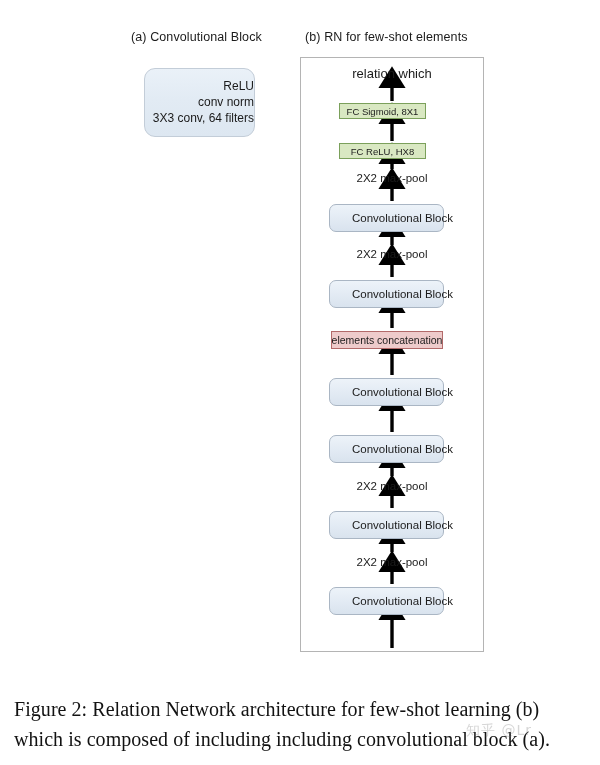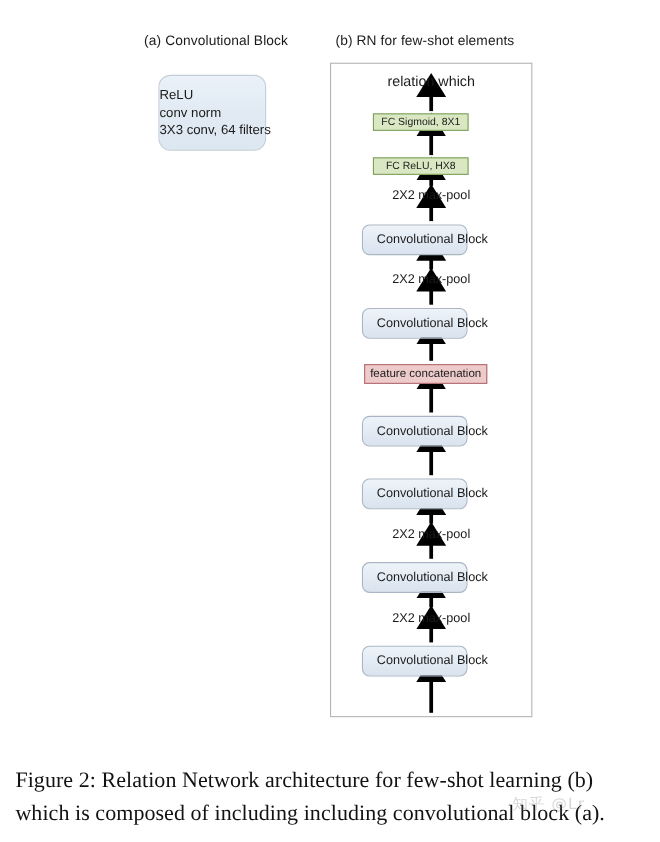--- a/index.html
+++ b/index.html
@@ -34,29 +34,29 @@
     letter-spacing: 0.1px;
   }
   #title-a { left: 131px; top: 30px; }
   #title-b { left: 305px; top: 30px; }
 
   
   .conv-detail-box {
     position: absolute;
     left: 144px;
     top: 68px;
-    width: 98px;
+    width: 111px;
     height: 69px;
     border: 1px solid #c3cdd8;
     border-radius: 11px;
     background: linear-gradient(180deg, #eaf1f8 0%, #e2ebf4 45%, #dde7f1 100%);
     box-sizing: border-box;
     display: flex;
     flex-direction: column;
-    align-items: flex-start;
+    align-items: flex-end;
     justify-content: center;
     gap: 1px;
   }
   .conv-detail-box .line {
     font-size: 12px;
     color: #1b1b1b;
     line-height: 15px;
     white-space: nowrap;
   }
 
@@ -76,21 +76,21 @@
   .node {
     position: absolute;
     box-sizing: border-box;
     display: flex;
     align-items: center;
     justify-content: center;
     white-space: nowrap;
   }
 
   .node.conv {
-    width: 96px;
+    width: 115px;
     height: 28px;
     left: 329px;
     border: 1px solid #aab6c4;
     border-radius: 7px;
     background: linear-gradient(180deg, #edf3f9 0%, #e3ebf4 50%, #d9e3ee 100%);
     font-size: 11.5px;
     color: #1b1b1b;
     padding-left: 32px;
   }
 
@@ -204,21 +204,21 @@
   </svg>
 
   <div id="stack-layer">
       <div class="plain-label big" style="top: 66px;">relation which</div>
       <div class="node fc" style="top: 103px;">FC Sigmoid,  8X1</div>
       <div class="node fc" style="top: 143px;">FC ReLU, HX8</div>
       <div class="plain-label" style="top: 172px;">2X2 max-pool</div>
       <div class="node conv" style="top: 204px;">Convolutional Block</div>
       <div class="plain-label" style="top: 248px;">2X2 max-pool</div>
       <div class="node conv" style="top: 280px;">Convolutional Block</div>
-      <div class="node concat" style="top: 331px;">feature concatenation</div>
+      <div class="node concat" style="top: 331px;">elements concatenation</div>
       <div class="node conv" style="top: 378px;">Convolutional Block</div>
       <div class="node conv" style="top: 435px;">Convolutional Block</div>
       <div class="plain-label" style="top: 480px;">2X2 max-pool</div>
       <div class="node conv" style="top: 511px;">Convolutional Block</div>
       <div class="plain-label" style="top: 556px;">2X2 max-pool</div>
       <div class="node conv" style="top: 587px;">Convolutional Block</div>
     </div>
 
 </div>
 

